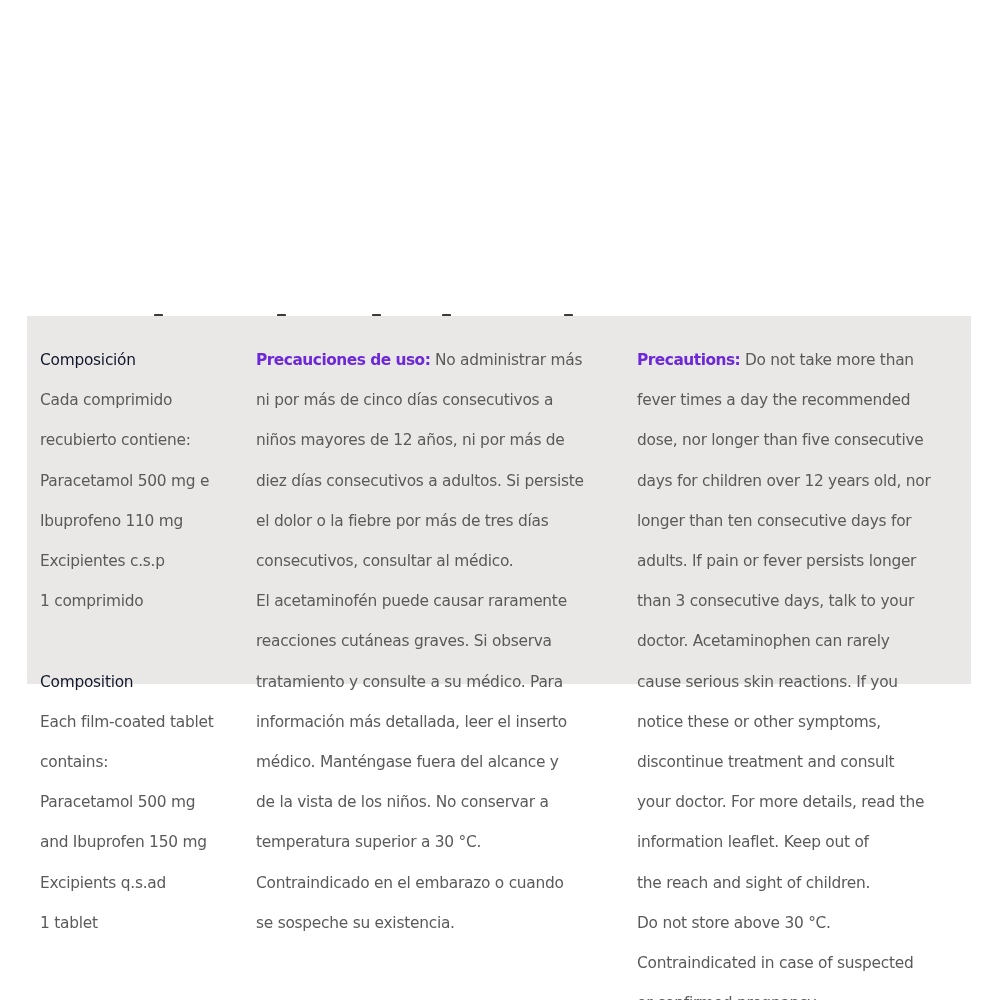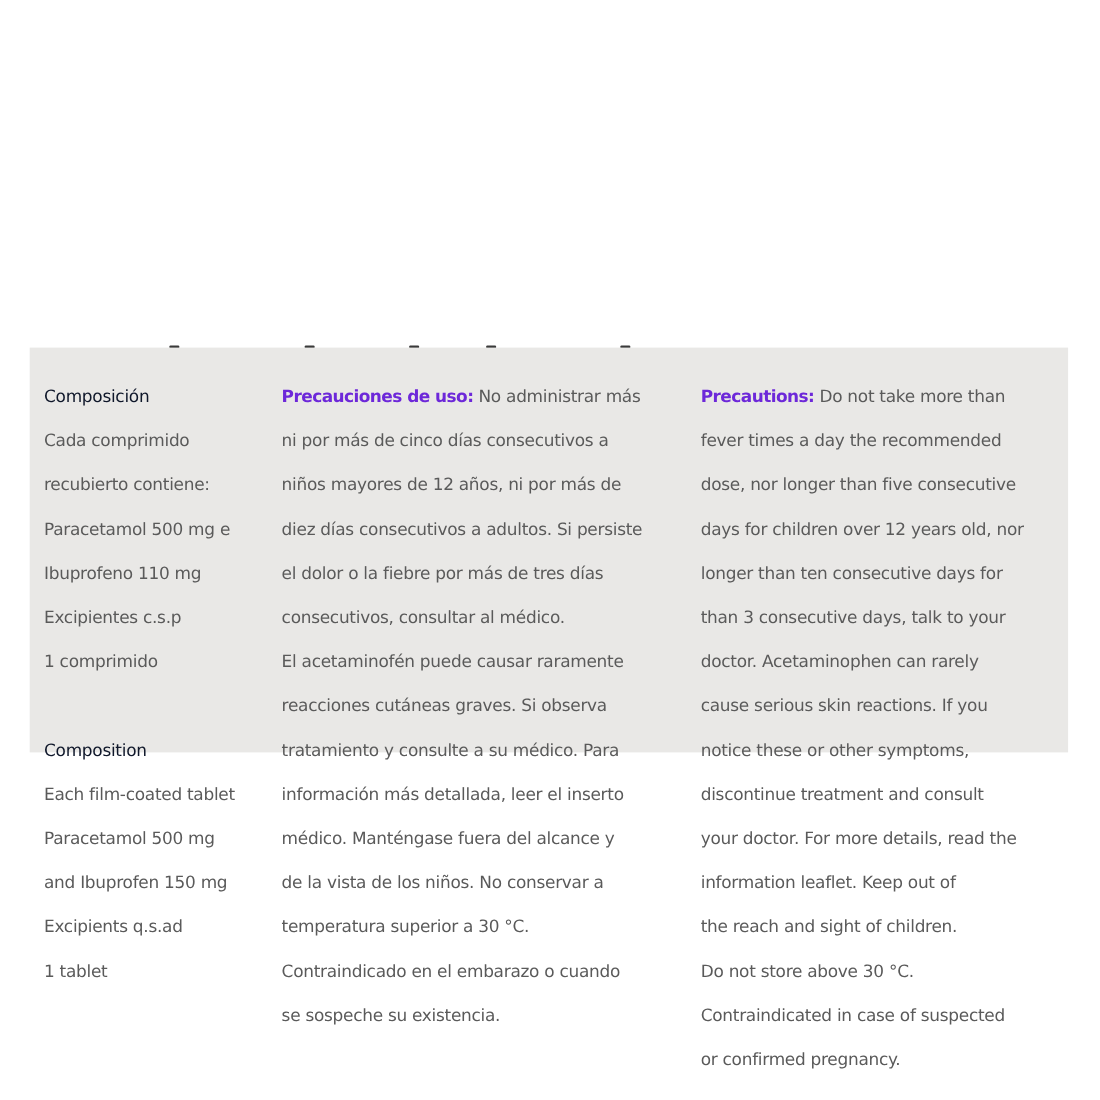--- a/index.html
+++ b/index.html
@@ -69,20 +69,21 @@
     <span class="block heading">Composición</span>
     <span class="block">Cada comprimido</span>
     <span class="block">recubierto contiene:</span>
     <span class="block">Paracetamol 500 mg e</span>
     <span class="block">Ibuprofeno 110 mg</span>
     <span class="block">Excipientes c.s.p</span>
     <span class="block">1 comprimido</span>
     <span class="spacer"></span>
     <span class="block heading">Composition</span>
     <span class="block">Each film-coated tablet</span>
+    <span class="block">contains:</span>
     <span class="block">Paracetamol 500 mg</span>
     <span class="block">and Ibuprofen 150 mg</span>
     <span class="block">Excipients q.s.ad</span>
     <span class="block">1 tablet</span>
   </div>
 
   <div class="col col2">
     <span class="block"><span class="bold-lead">Precauciones de uso:</span><span> No administrar más</span></span>
     <span class="block">ni por más de cinco días consecutivos a</span>
     <span class="block">niños mayores de 12 años, ni por más de</span>
@@ -99,20 +100,21 @@
     <span class="block">Contraindicado en el embarazo o cuando</span>
     <span class="block">se sospeche su existencia.</span>
   </div>
 
   <div class="col col3">
     <span class="block"><span class="bold-lead">Precautions:</span><span> Do not take more than</span></span>
     <span class="block">fever times a day the recommended</span>
     <span class="block">dose, nor longer than five consecutive</span>
     <span class="block">days for children over 12 years old, nor</span>
     <span class="block">longer than ten consecutive days for</span>
+    <span class="block">adults. If pain or fever persists longer</span>
     <span class="block">than 3 consecutive days, talk to your</span>
     <span class="block">doctor. Acetaminophen can rarely</span>
     <span class="block">cause serious skin reactions. If you</span>
     <span class="block">notice these or other symptoms,</span>
     <span class="block">discontinue treatment and consult</span>
     <span class="block">your doctor. For more details, read the</span>
     <span class="block">information leaflet. Keep out of</span>
     <span class="block">the reach and sight of children.</span>
     <span class="block">Do not store above 30 °C.</span>
     <span class="block">Contraindicated in case of suspected</span>

